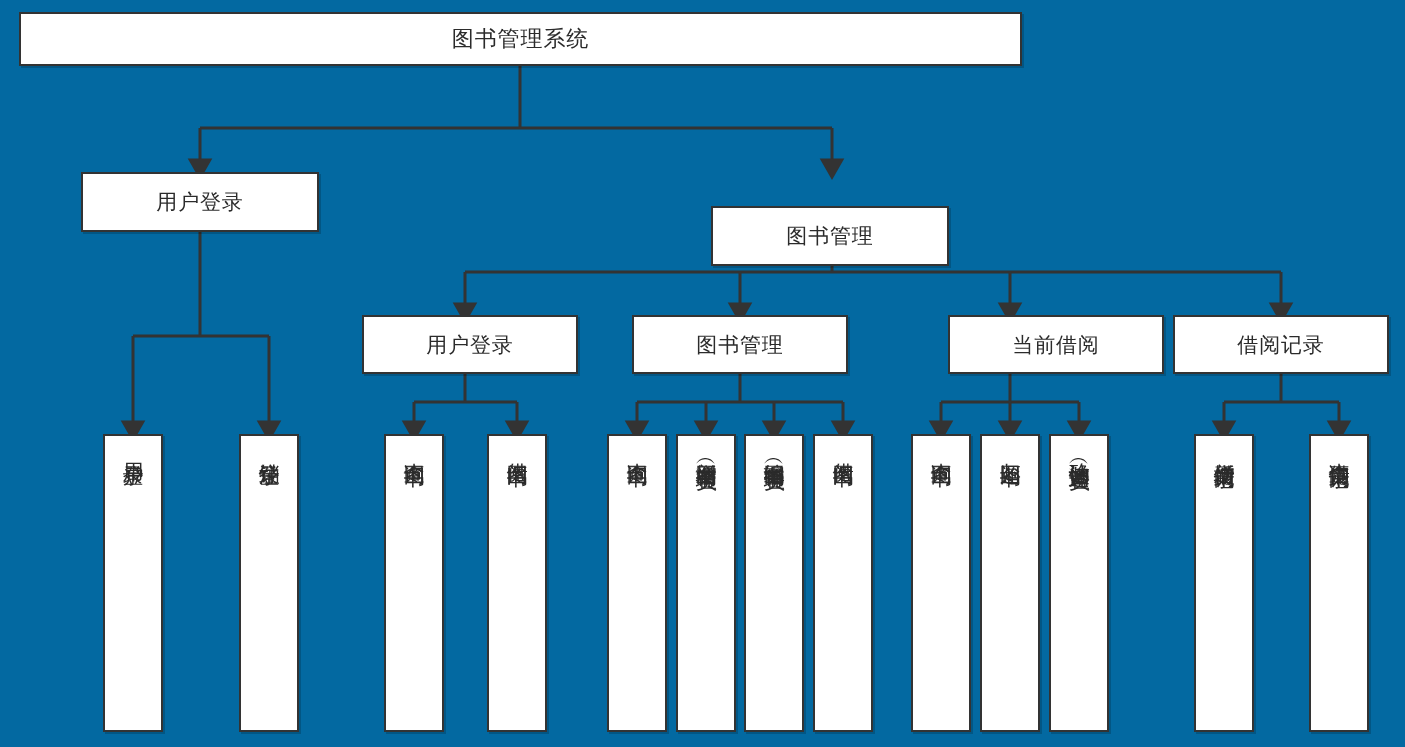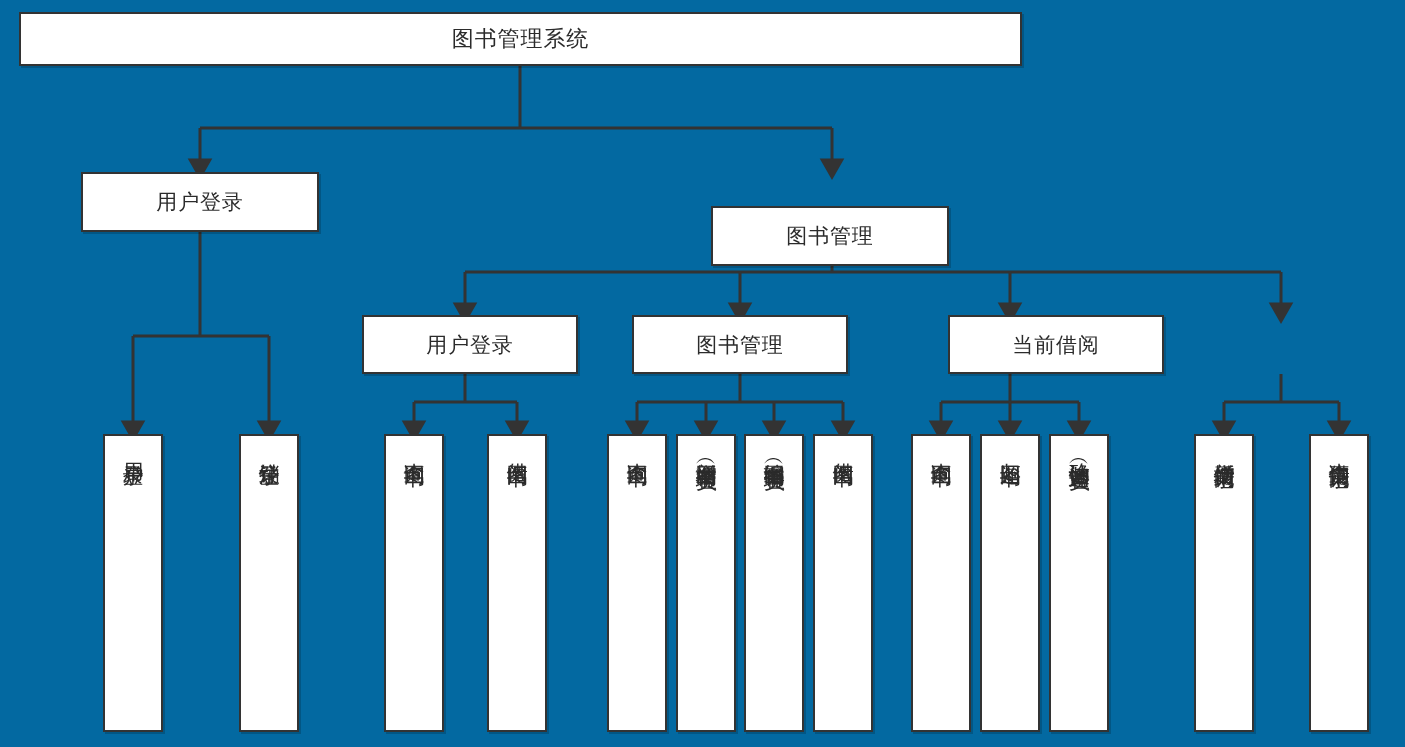--- a/index.html
+++ b/index.html
@@ -144,20 +144,23 @@
 
   <div class="node horizontal" style="left:362px; top:315px; width:216px; height:59px;">
     <span class="node-label">用户登录</span>
   </div>
   <div class="node horizontal" style="left:632px; top:315px; width:216px; height:59px;">
     <span class="node-label">图书管理</span>
   </div>
   <div class="node horizontal" style="left:948px; top:315px; width:216px; height:59px;">
     <span class="node-label">当前借阅</span>
   </div>
+  <div class="node horizontal" style="left:1173px; top:315px; width:216px; height:59px;">
+    <span class="node-label">借阅记录</span>
+  </div>
 
   <div class="node vertical" style="left:103px; top:434px; width:60px; height:298px;">
     <span class="node-label">用户登录</span>
   </div>
   <div class="node vertical" style="left:239px; top:434px; width:60px; height:298px;">
     <span class="node-label">注销登录</span>
   </div>
 
   <div class="node vertical" style="left:384px; top:434px; width:60px; height:298px;">
     <span class="node-label">查询图书</span>

